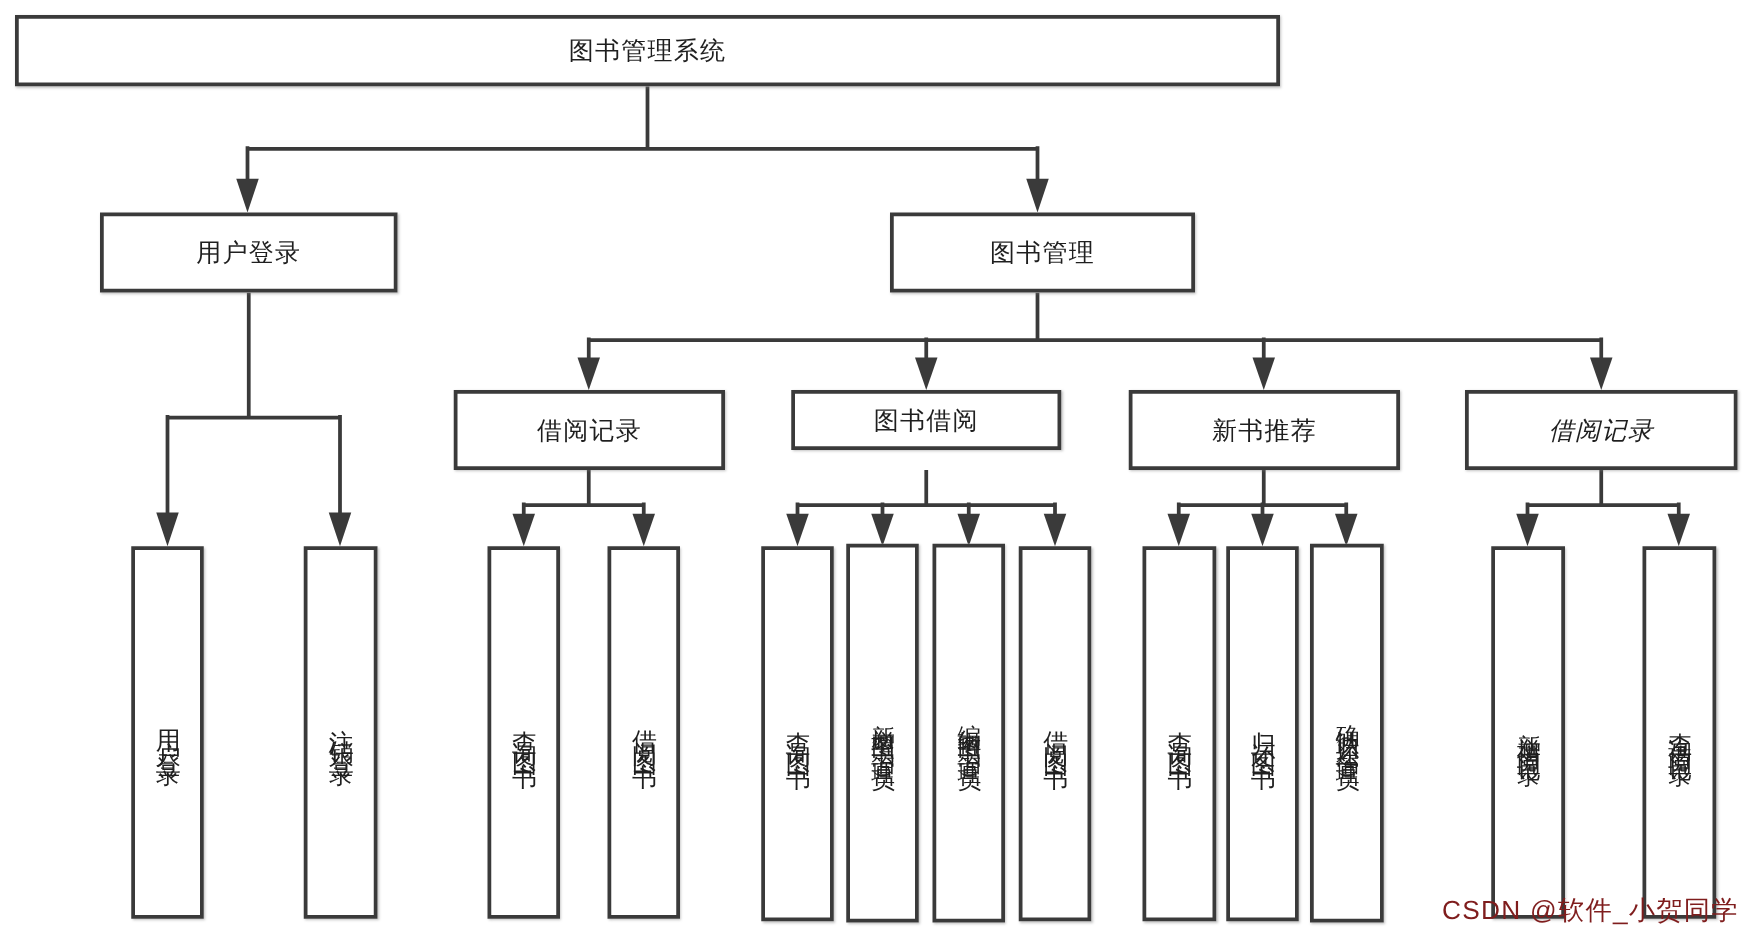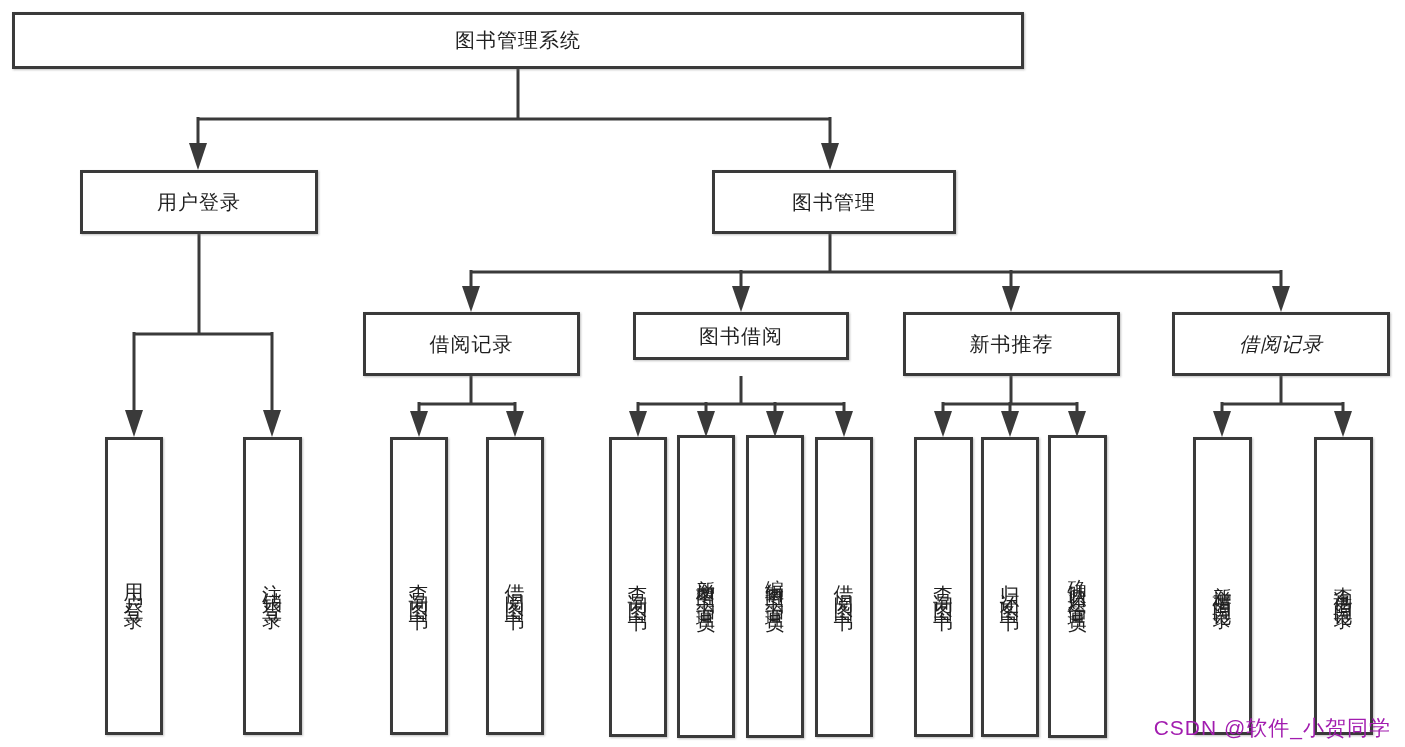--- a/index.html
+++ b/index.html
@@ -36,21 +36,21 @@
     letter-spacing:9px;
     line-height:1;
     white-space:nowrap;
   }
   .vlabel.tight{letter-spacing:5px;font-size:19px;}
   .watermark{
     position:absolute;
     right:14px;
     top:714px;
     font-size:21px;
-    color:#a21caf;
+    color:#7f1d1d;
     z-index:5;
     white-space:nowrap;
     letter-spacing:1px;
   }
 </style>
 </head>
 <body>
 
 <div id="stage">
 

